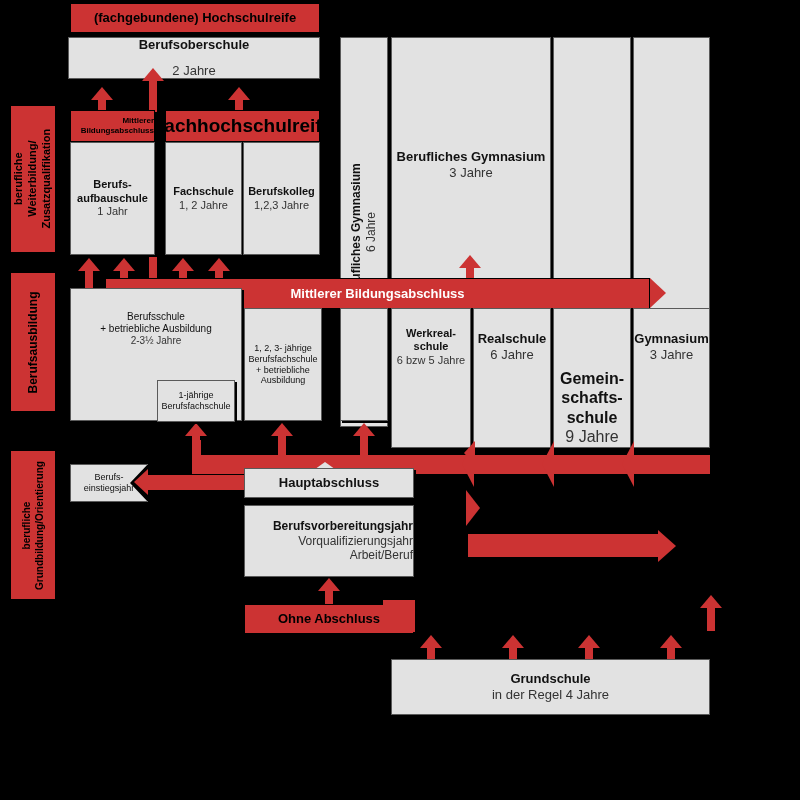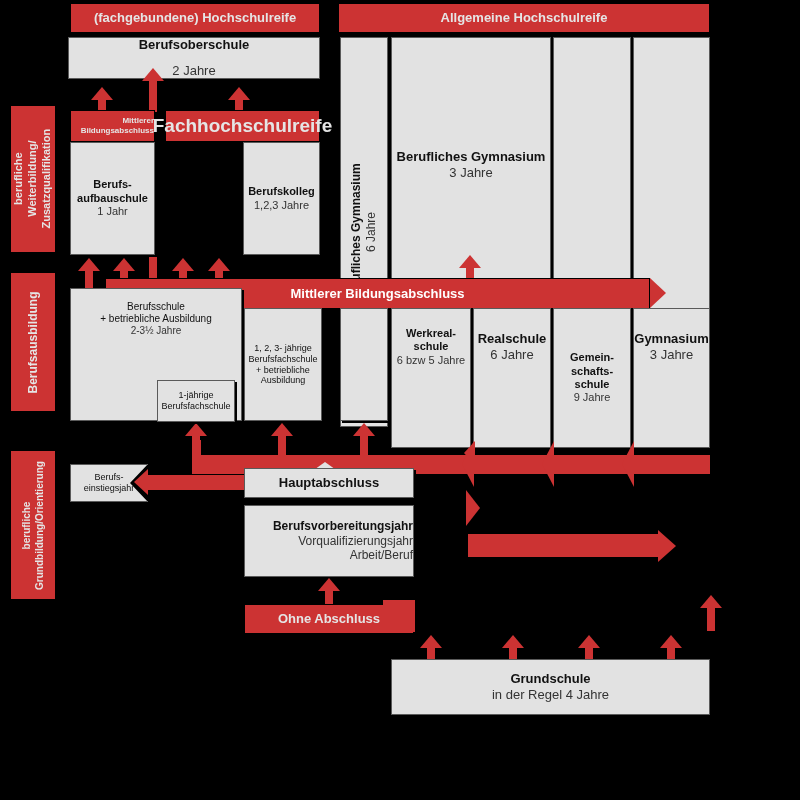--- a/index.html
+++ b/index.html
@@ -18,21 +18,21 @@
     color:#111;
     display:flex;flex-direction:column;
     align-items:center;justify-content:center;
     text-align:center;
     line-height:1.22;
   }
   .red{
     background:#cc3333;
     border:1px solid #000;
     box-shadow:2px 2px 0 0 #000;
-    color:#e5e5e5;
+    color:#000000;
     display:flex;flex-direction:column;
     align-items:center;justify-content:center;
     text-align:center;
     font-weight:bold;
     line-height:1.2;
   }
   .title{font-weight:bold;}
   .sub{font-weight:normal;color:#333;}
 
   
@@ -123,23 +123,20 @@
     <div class="vtext">
       <span>berufliche</span>
       <span>Grundbildung/Orientierung</span>
     </div>
   </div>
 
   <div class="abs red" style="left:70px;top:3px;width:250px;height:30px;font-size:13px;">
     <span>(fachgebundene) Hochschulreife</span>
   </div>
 
-  <div class="abs red" style="left:338px;top:3px;width:372px;height:30px;font-size:13px;">
-    <span>Allgemeine Hochschulreife</span>
-  </div>
 
   <div class="abs gray" style="left:68px;top:37px;width:252px;height:42px;font-size:13px;gap:10px;">
     <span class="title">Berufsoberschule</span>
     <span class="sub">2 Jahre</span>
   </div>
 
   <div class="uparrow" style="left:91px;top:87px;width:22px;height:22px;">
     <div class="head"></div>
       <div class="stem" style="height:12px;"></div>
   </div>
@@ -162,20 +159,24 @@
   <div class="abs red" style="left:165px;top:110px;width:155px;height:32px;font-size:19px;">
     <span>Fachhochschulreife</span>
   </div>
 
   <div class="abs gray" style="left:70px;top:142px;width:85px;height:113px;font-size:11px;">
     <span class="title">Berufs-</span>
     <span class="title">aufbauschule</span>
     <span class="sub">1 Jahr</span>
   </div>
 
+  <div class="abs gray" style="left:165px;top:142px;width:77px;height:113px;font-size:11px;">
+    <span class="title">Fachschule</span>
+    <span class="sub">1, 2 Jahre</span>
+  </div>
 
   <div class="abs gray" style="left:243px;top:142px;width:77px;height:113px;font-size:11px;">
     <span class="title">Berufskolleg</span>
     <span class="sub">1,2,3 Jahre</span>
   </div>
 
   <div class="uparrow" style="left:78px;top:258px;width:22px;height:32px;">
     <div class="head"></div>
       <div class="stem" style="height:22px;"></div>
   </div>
@@ -211,21 +212,21 @@
     <div class="head"></div>
       <div class="stem" style="height:26px;"></div>
   </div>
 
   <div class="bar" style="left:105px;top:278px;width:545px;height:31px;border:1px solid #000;box-sizing:border-box;"></div>
   <div class="righthead" style="left:650px;top:278px;border-top-width:15px;border-bottom-width:15px;border-left-width:16px;"></div>
   <div class="abs" style="left:105px;top:278px;width:545px;height:31px;display:flex;align-items:center;justify-content:center;color:#fff;font-weight:bold;font-size:13px;">
     <span>Mittlerer Bildungsabschluss</span>
   </div>
 
-  <div class="abs gray" style="left:70px;top:288px;width:172px;height:133px;font-size:10px;justify-content:flex-start;padding-top:12px;">
+  <div class="abs gray" style="left:70px;top:288px;width:172px;height:133px;font-size:10px;justify-content:flex-start;padding-top:22px;">
     <span>Berufsschule</span>
     <span>+ betriebliche Ausbildung</span>
     <span class="sub">2-3½ Jahre</span>
   </div>
 
   <div class="abs gray" style="left:157px;top:380px;width:78px;height:42px;font-size:9px;z-index:5;">
     <span>1-jährige</span>
     <span>Berufsfachschule</span>
   </div>
 
@@ -242,21 +243,21 @@
     <span class="title">Werkreal-</span>
     <span class="title">schule</span>
     <span class="sub">6 bzw 5 Jahre</span>
   </div>
 
   <div class="abs gray" style="left:473px;top:308px;width:78px;height:140px;font-size:13px;justify-content:flex-start;padding-top:22px;">
     <span class="title">Realschule</span>
     <span class="sub">6  Jahre</span>
   </div>
 
-  <div class="abs gray" style="left:553px;top:308px;width:78px;height:140px;font-size:11px;justify-content:center;padding-top:0;">
+  <div class="abs gray" style="left:553px;top:308px;width:78px;height:140px;font-size:16px;justify-content:flex-end;padding-top:0;">
     <span class="title">Gemein-</span>
     <span class="title">schafts-</span>
     <span class="title">schule</span>
     <span class="sub">9  Jahre</span>
   </div>
 
   <div class="abs gray" style="left:633px;top:308px;width:77px;height:140px;font-size:13px;justify-content:flex-start;padding-top:22px;">
     <span class="title">Gymnasium</span>
     <span class="sub">3  Jahre</span>
   </div>

